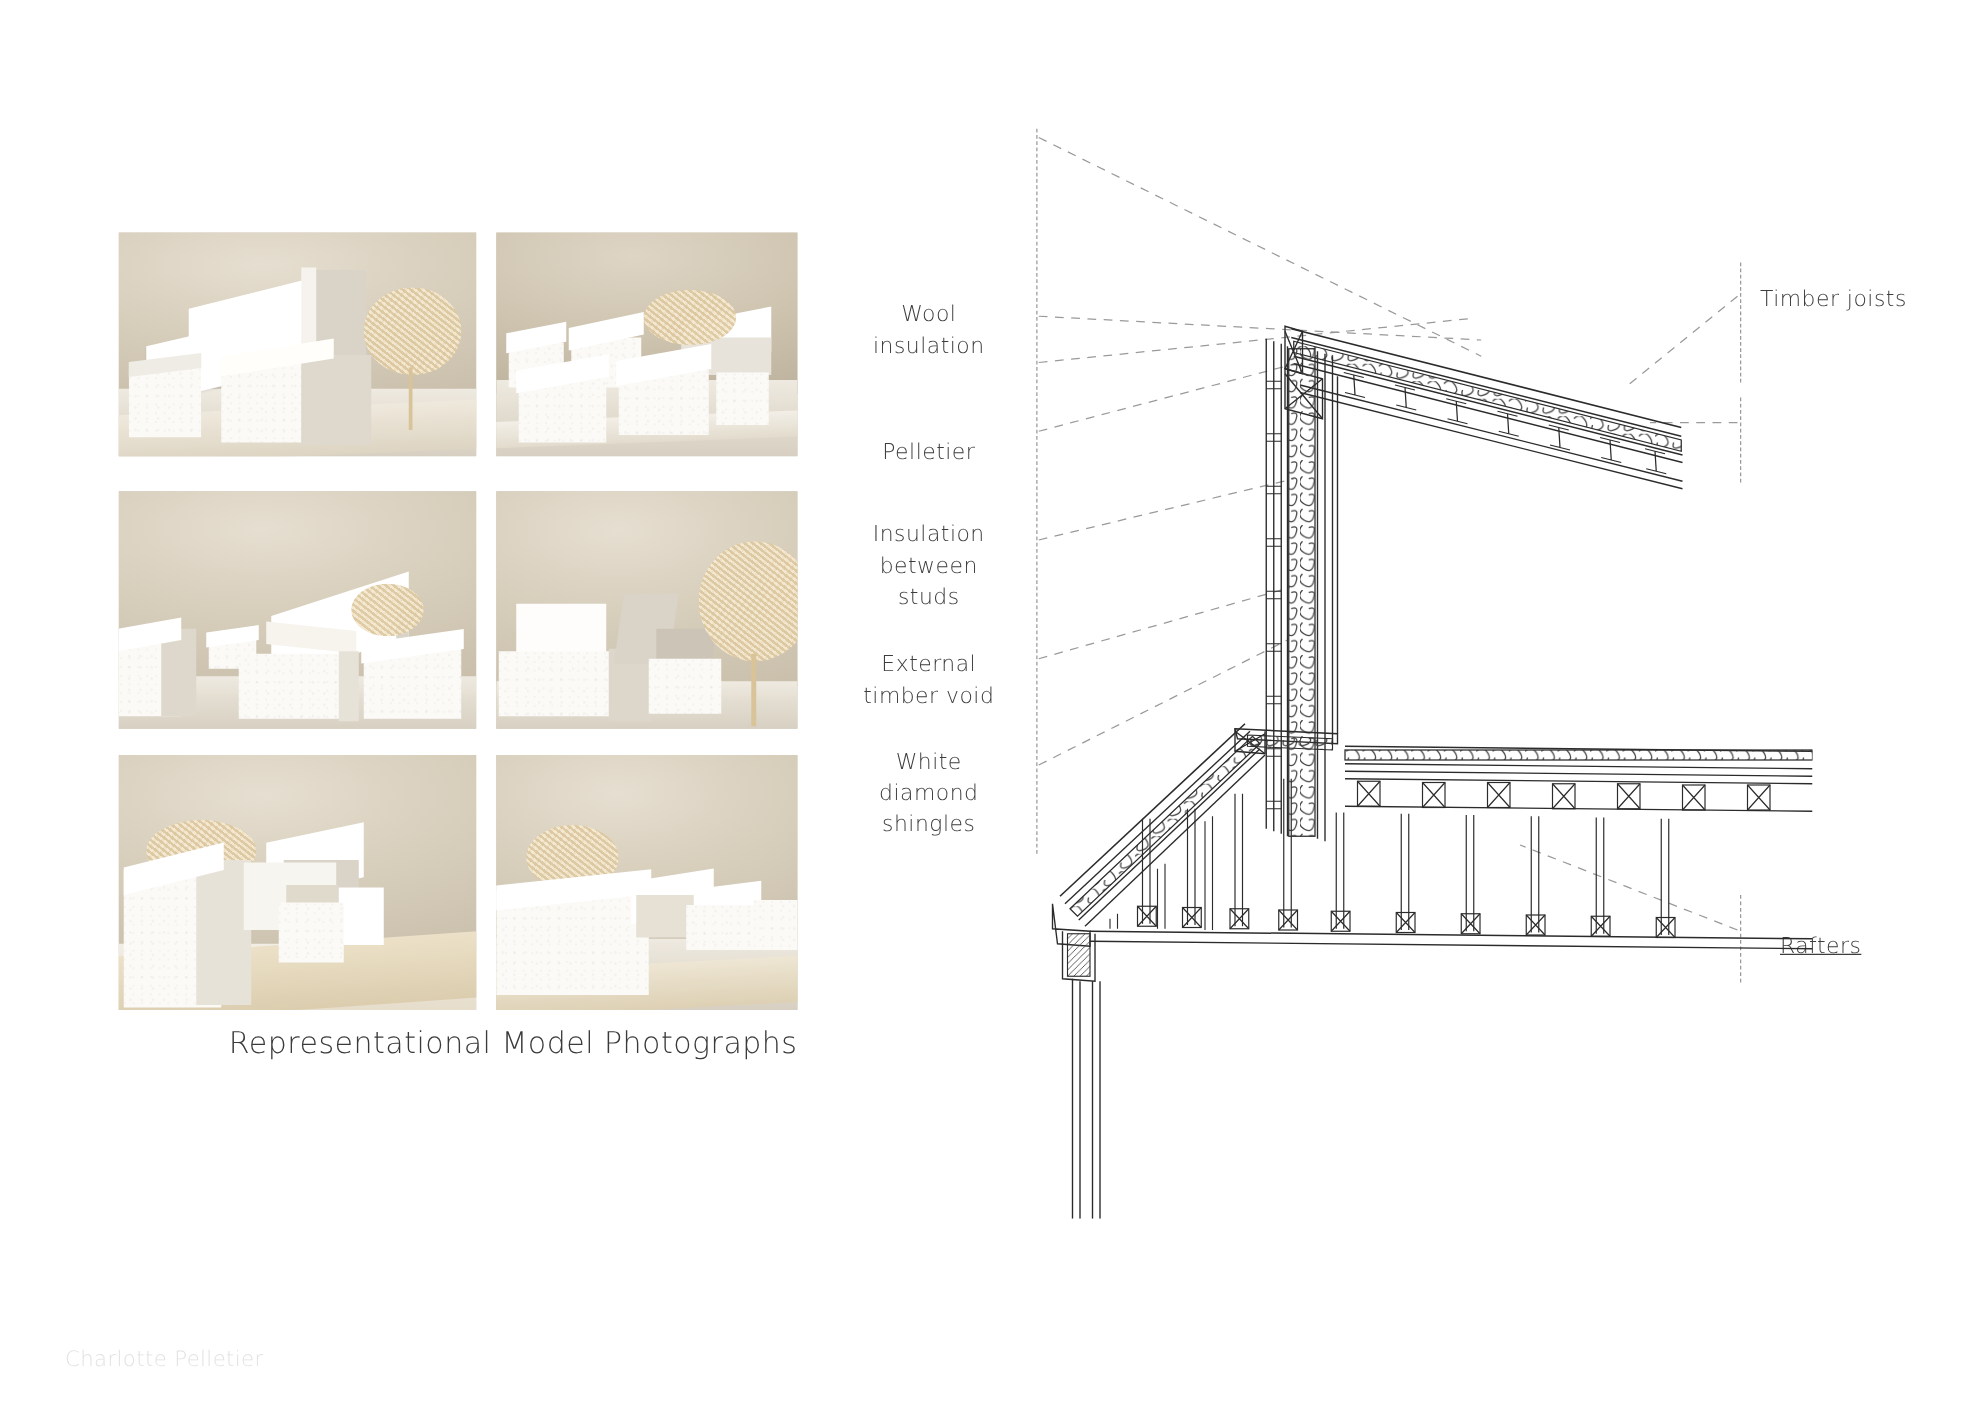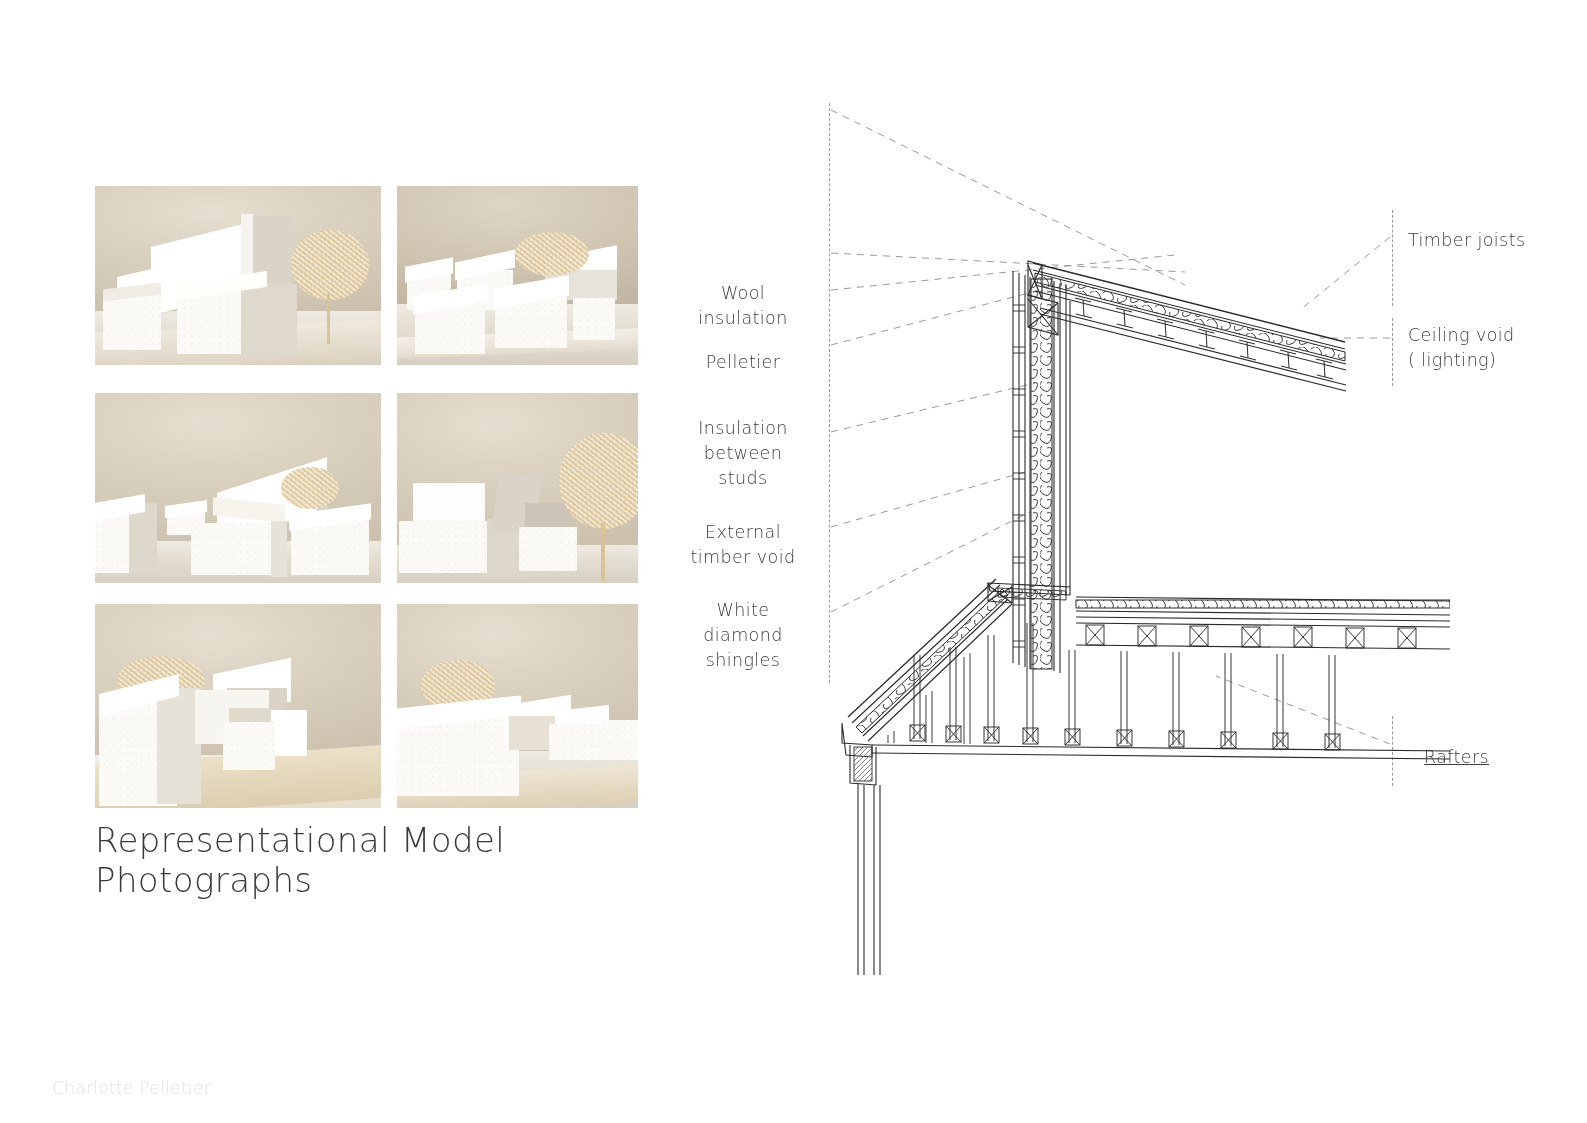--- a/index.html
+++ b/index.html
@@ -51,23 +51,23 @@
       repeating-linear-gradient(38deg, rgba(221,200,160,.95) 0 2px, rgba(245,233,208,.75) 2px 4px),
       repeating-linear-gradient(-55deg, rgba(213,190,147,.6) 0 2px, rgba(250,242,226,.45) 2px 5px),
       #ece0c6;
     filter:blur(.3px);
     opacity:.96;}
   .stem{position:absolute;background:#d9c49a;}
 
   .caption{
     position:absolute;
     left:95px;top:820px;width:543px;
-    text-align:left;
+    text-align:right;
     font-family:"DejaVu Sans", sans-serif;
-    font-size:34px;
+    font-size:24px;
     letter-spacing:.6px;
     color:#2b2b2b;
     font-weight:300;
   }
 
   
   .hand{
     font-family:"DejaVu Sans", sans-serif;
     font-weight:300;
     color:#3a3a3a;
@@ -229,21 +229,21 @@
         <div class="vol foam" style="left:206px;top:116px;width:40px;height:40px;"></div>
       </div>
     </div>
   </div>
 
   <div class="caption hand">Representational Model Photographs</div>
 
   <div class="vrule" style="left:829px;top:103px;height:580px;"></div>
 
 
-  <div class="label left hand" style="left:668px;top:240px;width:150px;margin-top:41px;">Wool
+  <div class="label left hand" style="left:668px;top:240px;width:150px;">Wool
 insulation</div>
 
   <div class="label left hand" style="left:668px;top:350px;width:150px;">Pelletier</div>
 
   <div class="label left hand" style="left:668px;top:416px;width:150px;">Insulation
 between
 studs</div>
 
   <div class="label left hand" style="left:663px;top:520px;width:160px;">External
 timber void</div>
@@ -251,22 +251,20 @@
   <div class="label left hand" style="left:668px;top:598px;width:150px;">White
 diamond
 shingles</div>
 
   <div class="vrule" style="left:1392px;top:210px;height:96px;"></div>
   <div class="vrule" style="left:1392px;top:318px;height:68px;"></div>
   <div class="vrule" style="left:1392px;top:716px;height:70px;"></div>
 
   <div class="label right hand" style="left:1408px;top:228px;width:170px;">Timber joists</div>
 
-  <div class="label right hand" style="left:1408px;top:323px;width:170px;">Ceiling void
-( lighting)</div>
 
   <div class="label right hand" style="left:1424px;top:745px;width:150px;text-decoration:underline;">Rafters</div>
 
   <svg style="position:absolute;left:0;top:0;width:1587px;height:1123px;pointer-events:none;">
     <g stroke="#9a9a9a" stroke-width="1" fill="none" stroke-dasharray="7 6">
 
       <line x1="831" y1="110" x2="1185" y2="285"></line>
 
       <line x1="831" y1="253" x2="1185" y2="272"></line>
       <line x1="831" y1="290" x2="1175" y2="255"></line>

